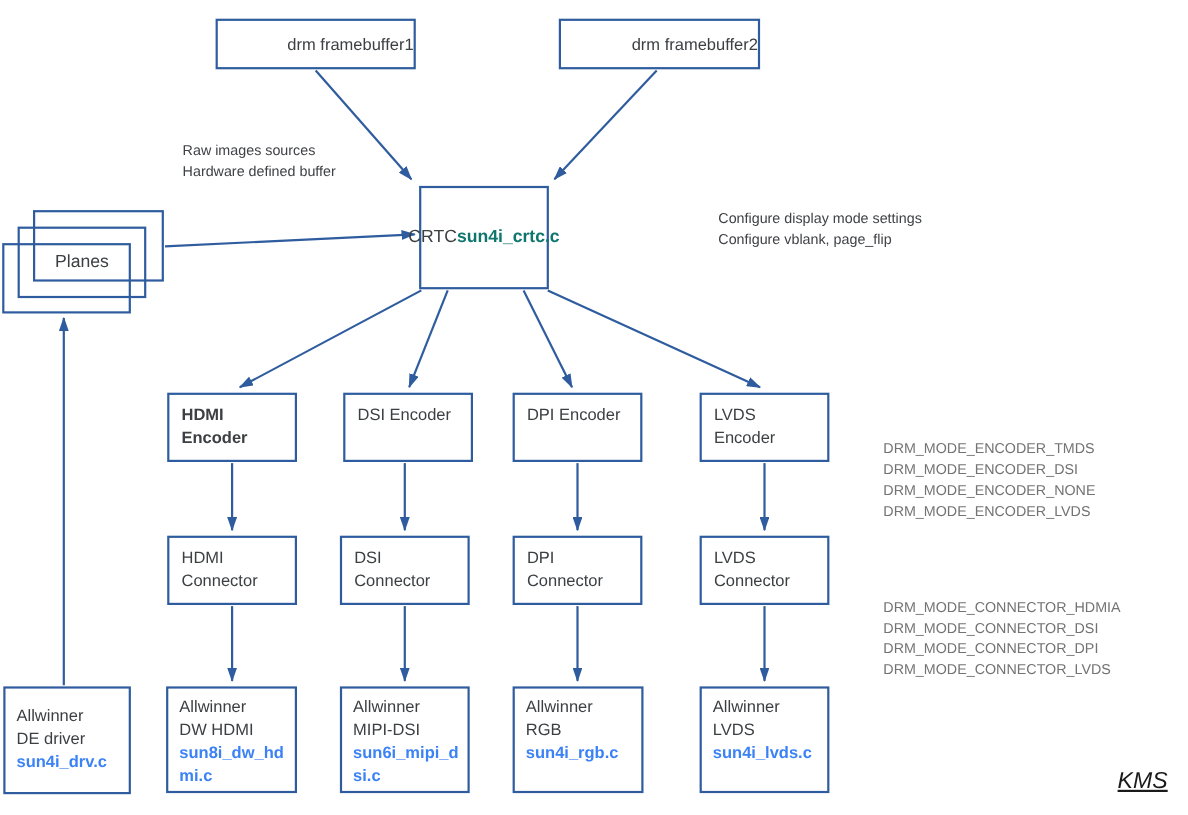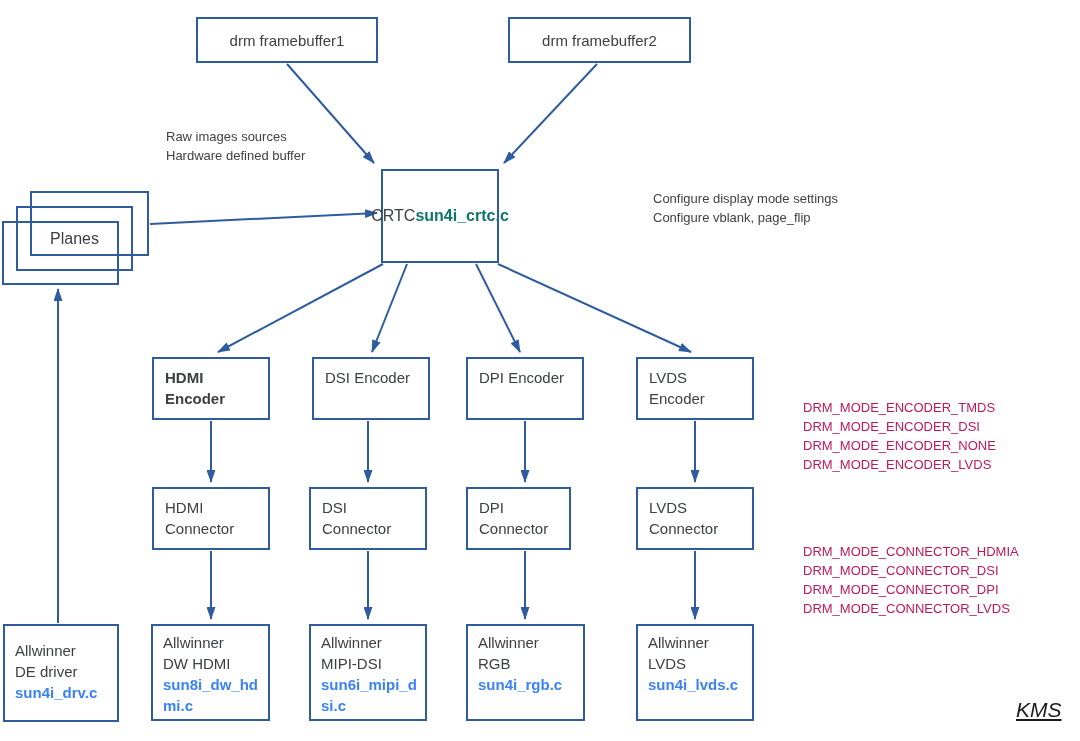--- a/index.html
+++ b/index.html
@@ -10,30 +10,30 @@
     font-family:"Liberation Sans", sans-serif;
     color:#3c4043;
     overflow:hidden;
   }
   svg.wires{position:absolute;left:0;top:0;width:1080px;height:741px;pointer-events:none;}
   .box{
     position:absolute;box-sizing:border-box;
     border:2px solid #2e5c9e;background:transparent;
     font-size:15px;line-height:21px;color:#3c4043;
   }
-  .fb{display:flex;align-items:center;justify-content:center;font-size:15px;}
+  .fb{display:flex;align-items:center;justify-content:flex-end;font-size:15px;}
   .crtc{display:flex;flex-direction:row;align-items:center;justify-content:center;font-size:16px;line-height:22px;}
   .crtc .file{font-weight:bold;color:#0f766e;}
   .node{padding:8px 9px 0 11px;}
   .drv{padding:6px 8px 0 10px;}
   .drv .file{font-weight:bold;color:#3b82f6;overflow-wrap:anywhere;}
   .planes-rect{position:absolute;box-sizing:border-box;border:2px solid #2e5c9e;background:transparent;}
   .planes-label{display:flex;align-items:center;justify-content:center;font-size:16px;color:#3c4043;}
   .note{position:absolute;font-size:13px;line-height:19px;color:#3f4145;white-space:nowrap;}
-  .consts{position:absolute;font-size:13px;line-height:19px;color:#be185d;white-space:nowrap;}
+  .consts{position:absolute;font-size:13px;line-height:19px;color:#737373;white-space:nowrap;}
   .kms{
     position:absolute;left:1016px;top:698px;
     font-size:21px;font-style:italic;color:#1a1a1a;
     text-decoration:underline;
   }
 </style>
 </head>
 <body>
 
 <div id="canvas">
@@ -94,21 +94,21 @@
   <div class="box node" style="left:636px;top:357px;width:118px;height:63px;">
     <span>LVDS Encoder</span>
   </div>
 
   <div class="box node" style="left:152px;top:487px;width:118px;height:63px;">
     <span>HDMI Connector</span>
   </div>
   <div class="box node" style="left:309px;top:487px;width:118px;height:63px;">
     <span>DSI Connector</span>
   </div>
-  <div class="box node" style="left:466px;top:487px;width:105px;height:63px;">
+  <div class="box node" style="left:466px;top:487px;width:118px;height:63px;">
     <span>DPI Connector</span>
   </div>
   <div class="box node" style="left:636px;top:487px;width:118px;height:63px;">
     <span>LVDS Connector</span>
   </div>
 
   <div class="box drv" style="left:151px;top:624px;width:119px;height:97px;">
     <div>Allwinner</div>
     <div>DW HDMI</div>
     <div class="file">sun8i_dw_hdmi.c</div>

